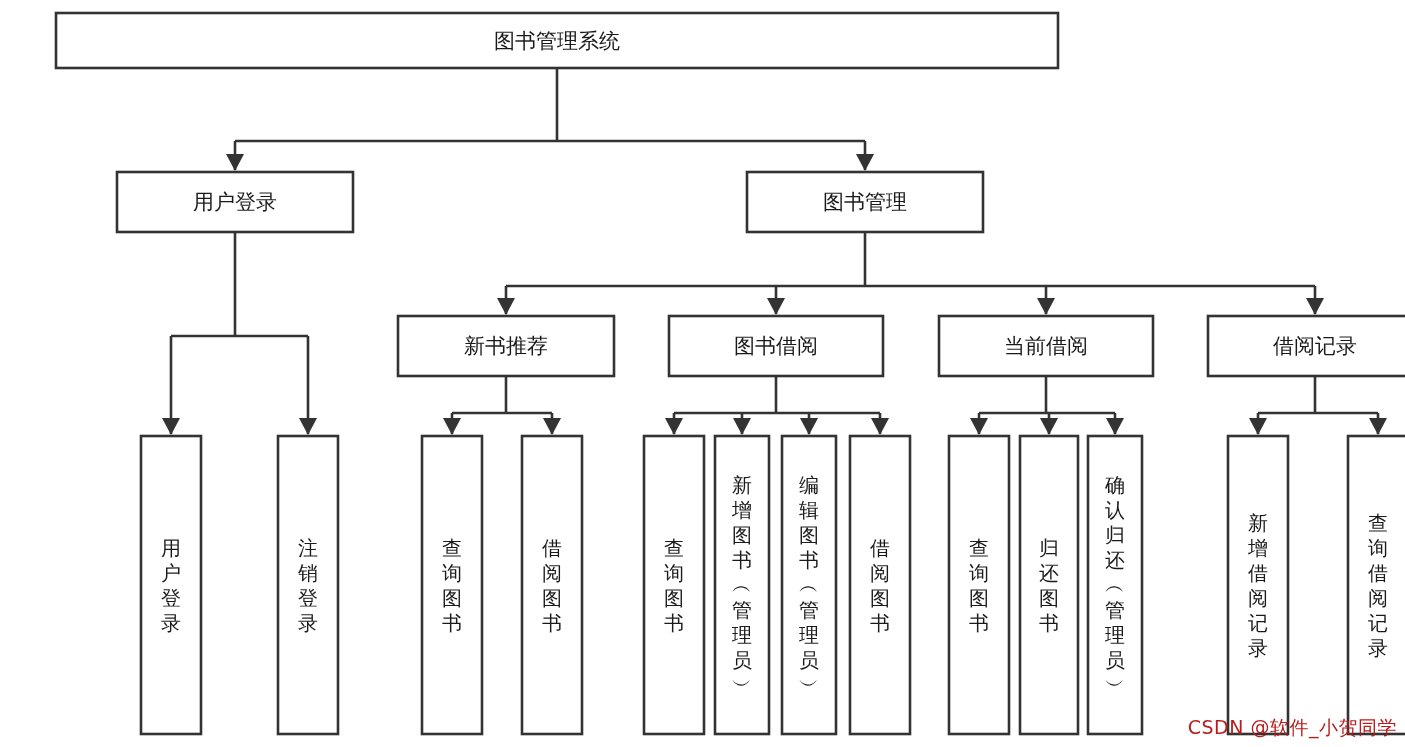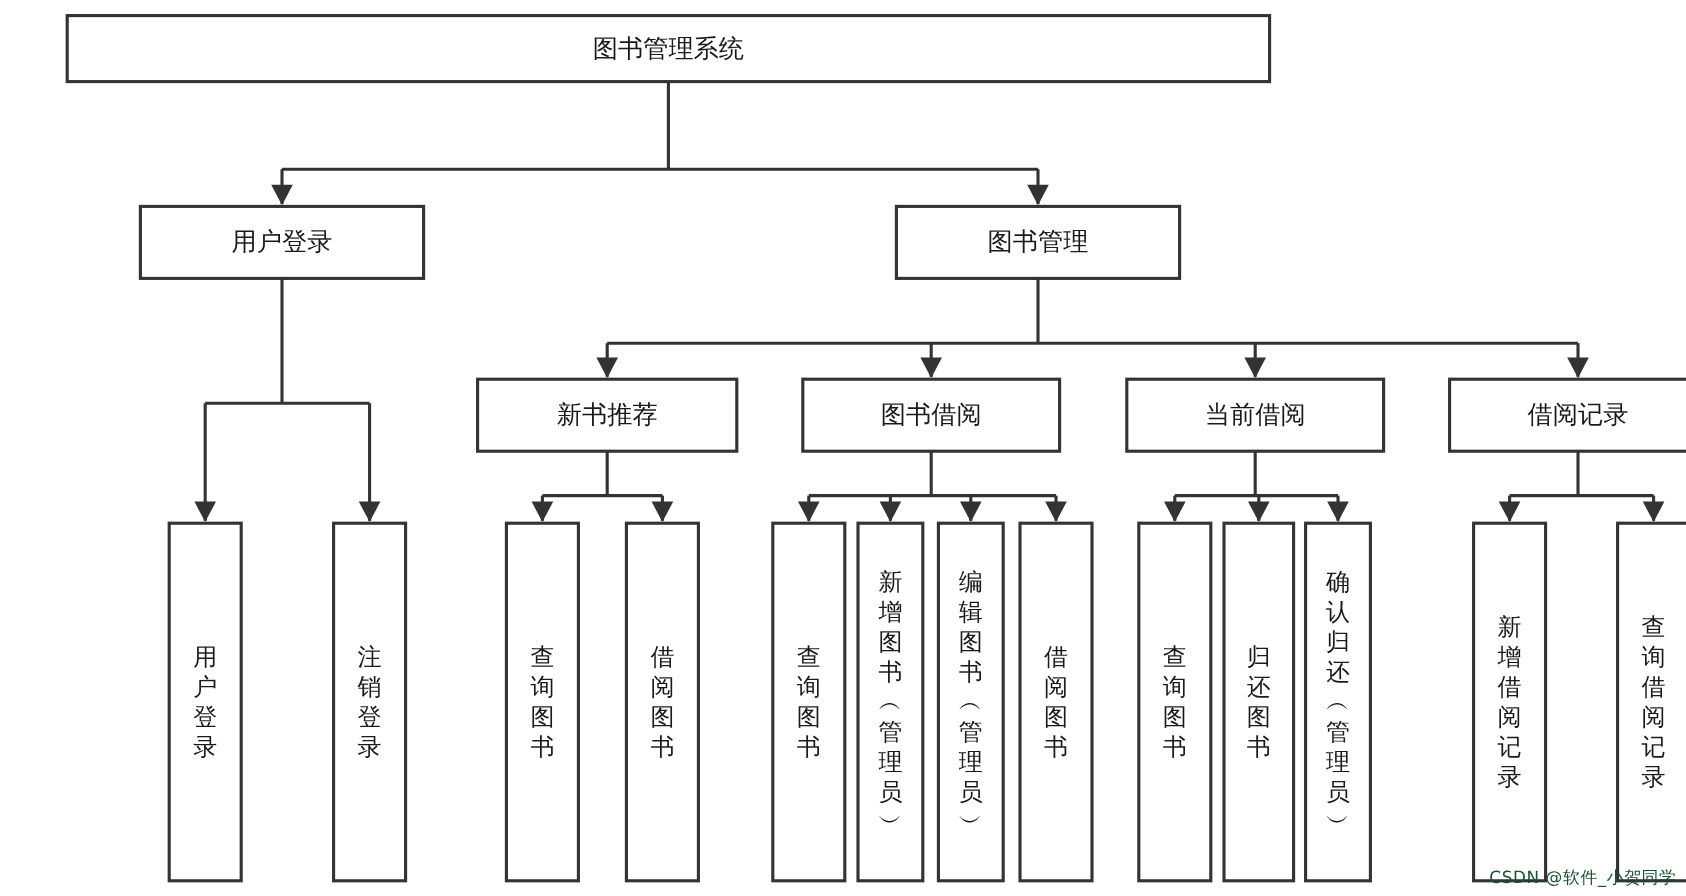--- a/index.html
+++ b/index.html
@@ -48,22 +48,22 @@
   }
   .arrow-head {
     fill: #333333;
     stroke: none;
   }
   .watermark {
     position: absolute;
     right: 8px;
     bottom: 6px;
     font-family: "DejaVu Sans", "Liberation Sans", sans-serif;
-    font-size: 14px;
-    color: #14532d;
+    font-size: 19px;
+    color: #b91c1c;
     white-space: nowrap;
     letter-spacing: 0.5px;
   }
 </style>
 </head>
 <body>
 
 <div id="diagram-root">
   <svg id="diagram-svg" width="1405" height="747" viewBox="0 0 1405 747" xmlns="http://www.w3.org/2000/svg">
       <g>

